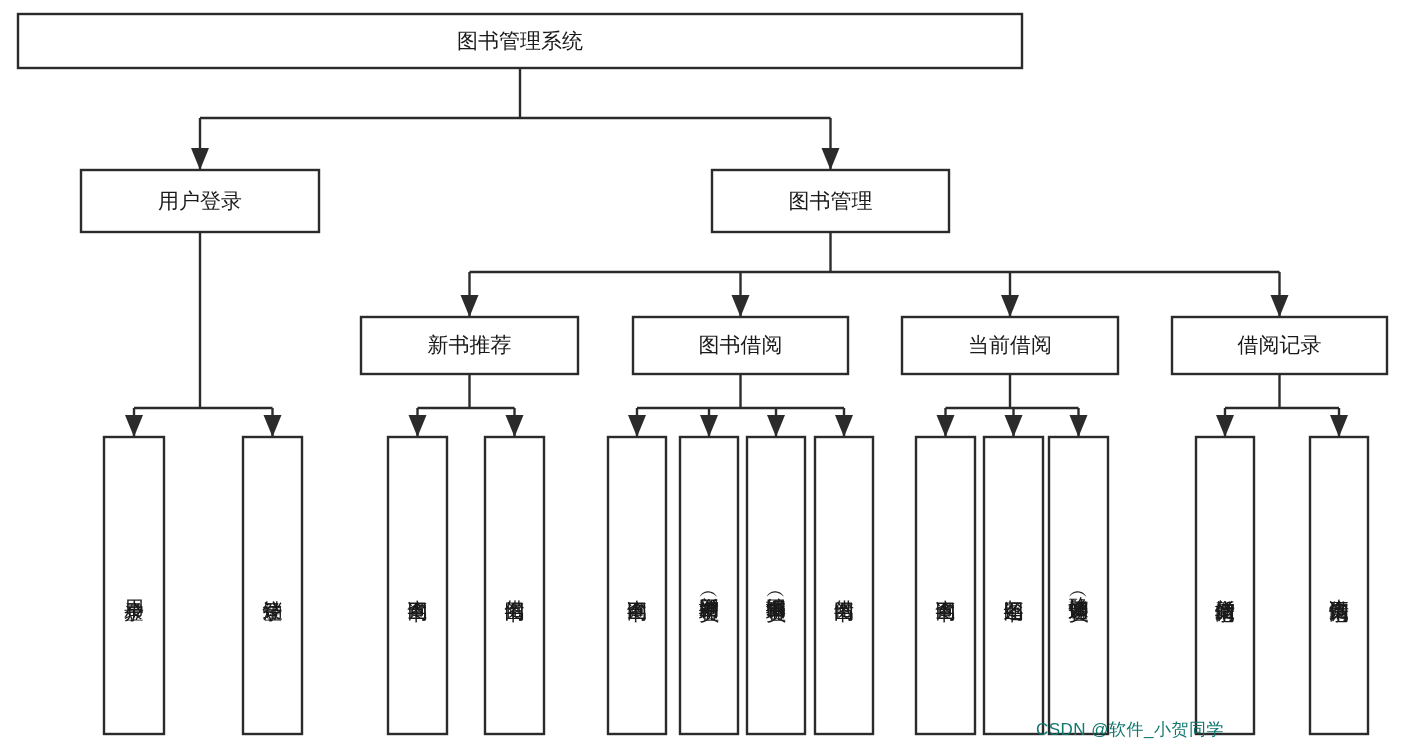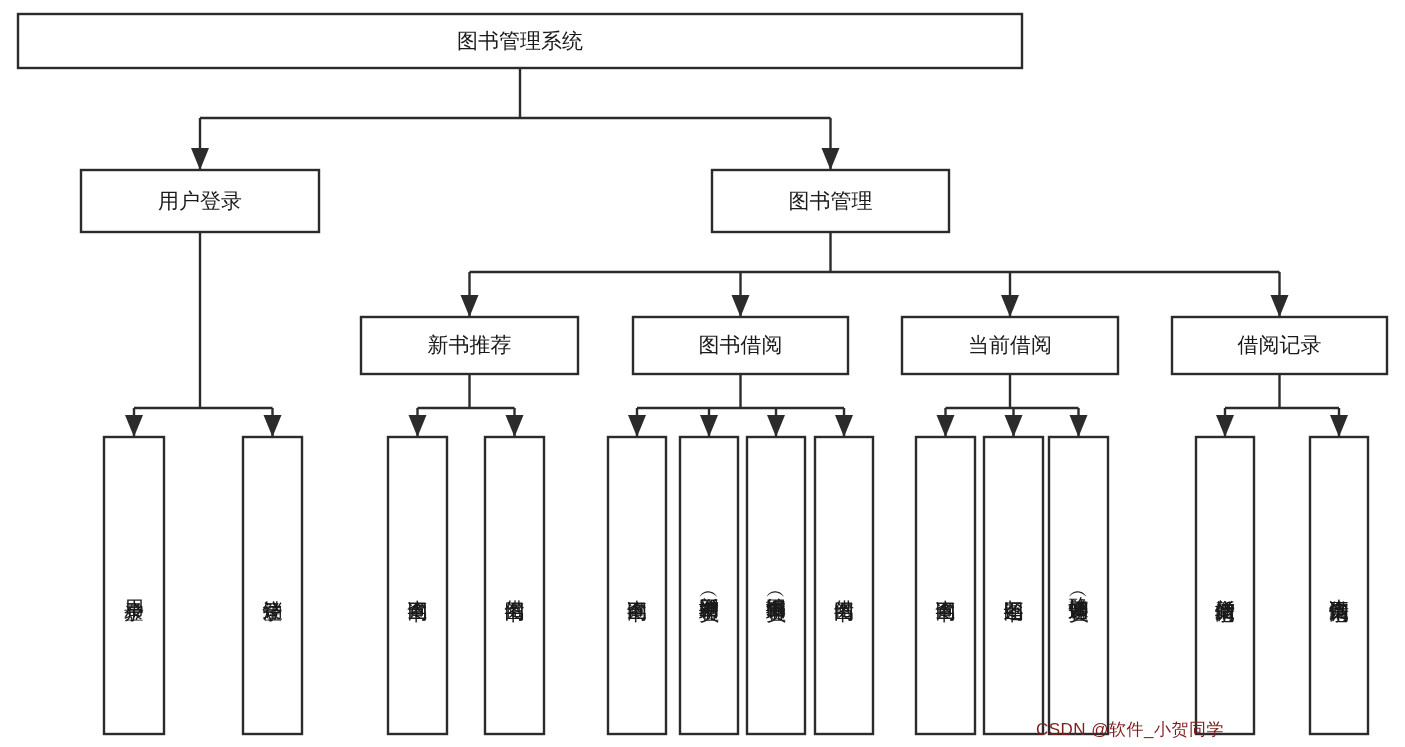--- a/index.html
+++ b/index.html
@@ -64,21 +64,21 @@
     pointer-events: none;
     box-sizing: border-box;
     text-align: center;
   }
   #watermark {
     position: absolute;
     right: 8px;
     bottom: 6px;
     font-family: "Liberation Sans", "DejaVu Sans", sans-serif;
     font-size: 17px;
-    color: #7f1d1d;
+    color: #0f766e;
     letter-spacing: 0.5px;
     white-space: nowrap;
   }
 </style>
 </head>
 <body>
 
 <div id="diagram-root">
 
   <svg id="flow-svg" viewBox="0 0 1405 747">

